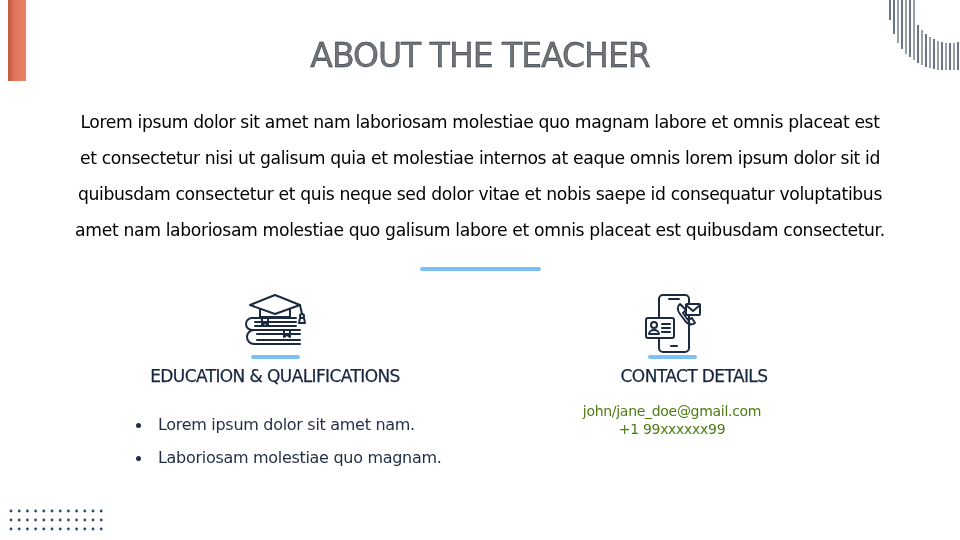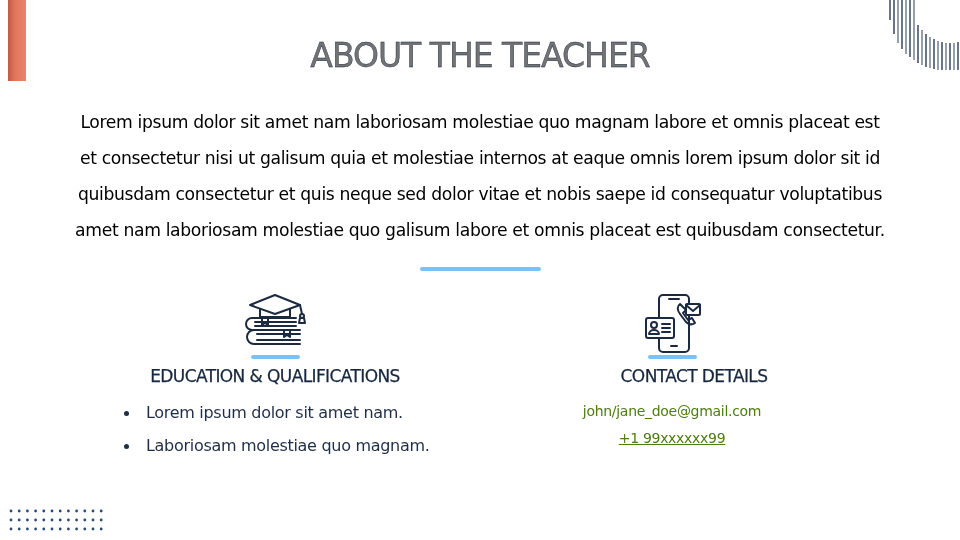--- a/index.html
+++ b/index.html
@@ -31,21 +31,21 @@
       position: absolute; left: 420px; top: 267px; width: 121px; height: 4px;
       border-radius: 2px; background: #7cc1f5;
     }
     .icon-wrap { position: absolute; width: 70px; height: 70px; }
     .icon-underline { position: absolute; height: 4px; border-radius: 2px; background: #7cc1f5; }
     .section-heading {
       position: absolute; text-align: center; font-size: 17px; color: #17273f;
       letter-spacing: -0.6px; -webkit-text-stroke: 0.25px #17273f; white-space: nowrap;
     }
     .bullets {
-      position: absolute; left: 121px; top: 399px; margin: 0; padding: 0; list-style: none;
+      position: absolute; left: 121px; top: 399px; margin: 12px; padding: 0; list-style: none;
       font-size: 16px; color: #1f2e46; letter-spacing: -0.3px;
     }
     .bullets li { height: 33px; line-height: 28px; position: relative; padding-left: 25px; }
     .bullets li .dot {
       position: absolute; left: 3px; top: 12px; width: 5px; height: 5px; border-radius: 50%; background: #1f2e46;
     }
     .contact-line {
       position: absolute; left: 562px; width: 220px; text-align: center;
       font-size: 14px; color: #4d7c0f; letter-spacing: -0.3px;
     }
@@ -132,21 +132,21 @@
     <path d="M40 14 c-3 2 -3 6 0 10 l6 8 c3 3 6 3 9 1 l-3 -5 l-4 2 l-5 -7 l3 -3 z"></path>
     <rect x="46" y="14" width="14" height="11" rx="1" fill="#ffffff"></rect>
     <path d="M46 15 L53 21 L60 15"></path>
   </svg>
 </div>
 <div class="icon-underline" style="left:648px; top:355px; width:49px;"></div>
 
 <div class="section-heading" style="left:544px; width:300px; top:366px;">CONTACT DETAILS</div>
 
 <div class="contact-line" style="top:403px;">john/jane_doe@gmail.com</div>
-<div class="contact-line" style="top:430px;text-decoration:underline;">+1 99xxxxxx99</div>
+<div class="contact-line" style="top:421px;">+1 99xxxxxx99</div>
 
 <svg class="dots-grid" width="100" height="28" viewBox="0 0 100 28">
   <g fill="#2b4a75">
     <circle cx="3" cy="3" r="1.4"></circle>
       <circle cx="11.2" cy="3" r="1.4"></circle>
       <circle cx="19.4" cy="3" r="1.4"></circle>
       <circle cx="27.6" cy="3" r="1.4"></circle>
       <circle cx="35.8" cy="3" r="1.4"></circle>
       <circle cx="44" cy="3" r="1.4"></circle>
       <circle cx="52.2" cy="3" r="1.4"></circle>

